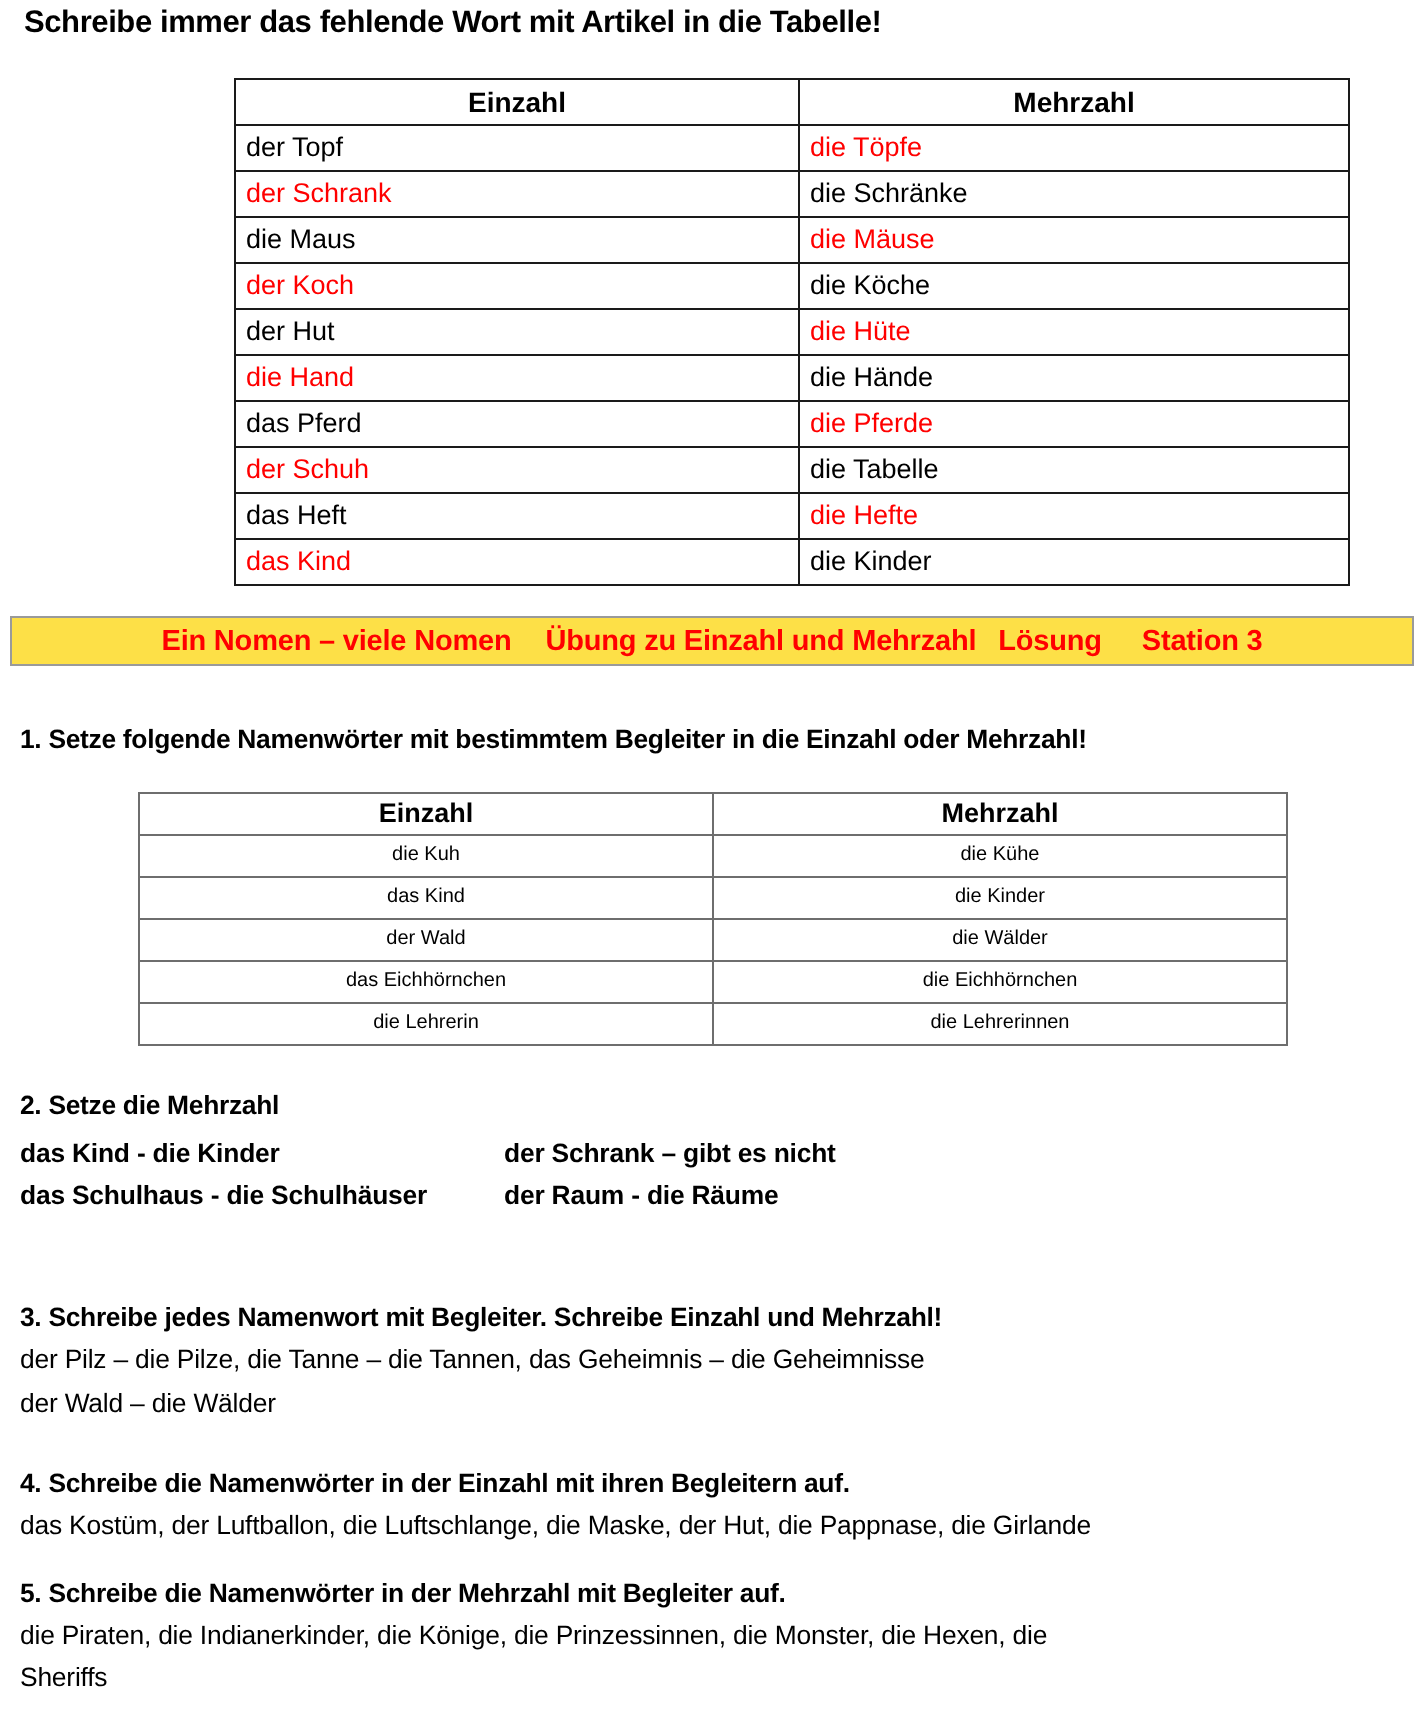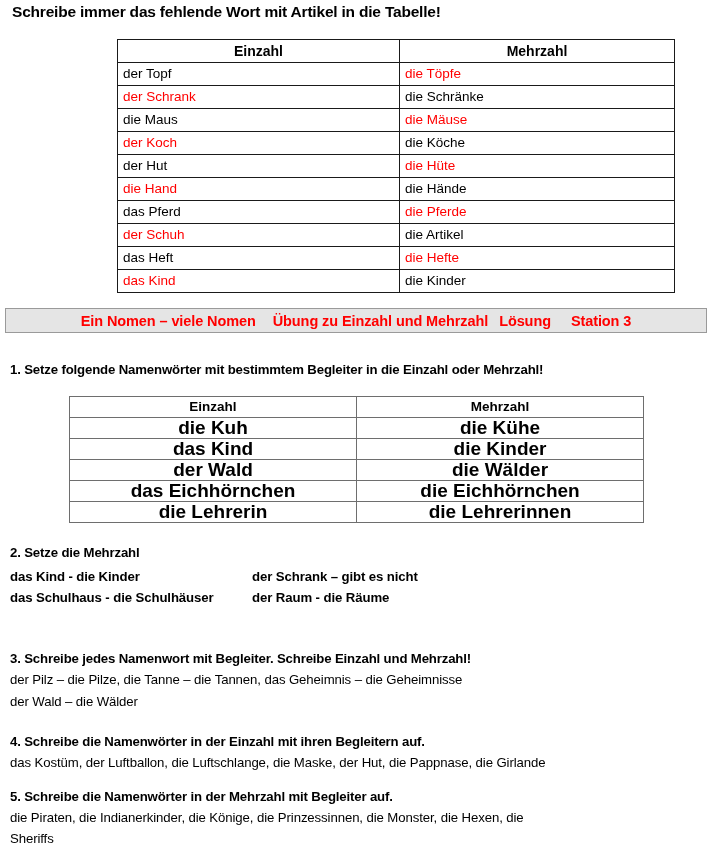--- a/index.html
+++ b/index.html
@@ -70,21 +70,21 @@
 
   
   .banner {
     position: absolute;
     left: 5px;
     top: 308px;
     width: 702px;
     height: 25px;
     box-sizing: border-box;
     border: 1px solid #9a9a9a;
-    background: #e5e5e5;
+    background: #fde047;
     display: flex;
     align-items: center;
     justify-content: center;
   }
   .banner-inner {
     font-family: "Liberation Sans", sans-serif;
     font-weight: bold;
     font-size: 14.5px;
     color: #ff0000;
     white-space: nowrap;
@@ -119,22 +119,22 @@
     top: 396px;
     width: 556px;
     border-collapse: collapse;
     table-layout: fixed;
   }
   .table2 td, .table2 th {
     border: 1px solid #6e6e6e;
     height: 20px;
     padding: 0 4px;
     font-family: "Liberation Sans", sans-serif;
-    font-size: 19px;
-    font-weight: bold;
+    font-size: 10px;
+    font-weight: normal;
     line-height: 20px;
     text-align: center;
     vertical-align: middle;
     overflow: hidden;
     white-space: nowrap;
   }
   .table2 th {
     font-weight: bold;
     font-size: 13.5px;
   }
@@ -221,21 +221,21 @@
         <tr>
           <td class="c-a red">die Hand</td>
           <td class="c-b blk">die Hände</td>
         </tr>
         <tr>
           <td class="c-a blk">das Pferd</td>
           <td class="c-b red">die Pferde</td>
         </tr>
         <tr>
           <td class="c-a red">der Schuh</td>
-          <td class="c-b blk">die Artikel</td>
+          <td class="c-b blk">die Tabelle</td>
         </tr>
         <tr>
           <td class="c-a blk">das Heft</td>
           <td class="c-b red">die Hefte</td>
         </tr>
         <tr>
           <td class="c-a red">das Kind</td>
           <td class="c-b blk">die Kinder</td>
         </tr>
       </tbody>

